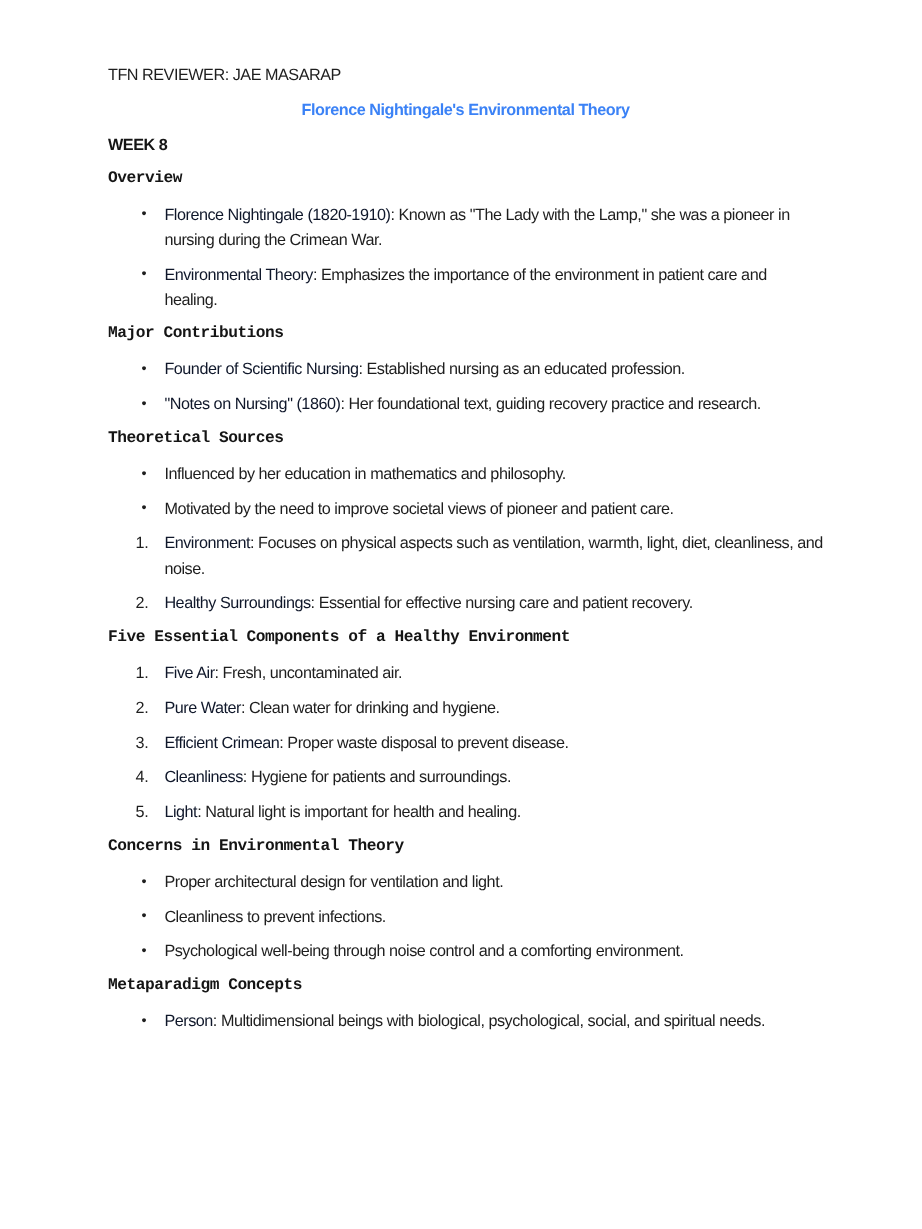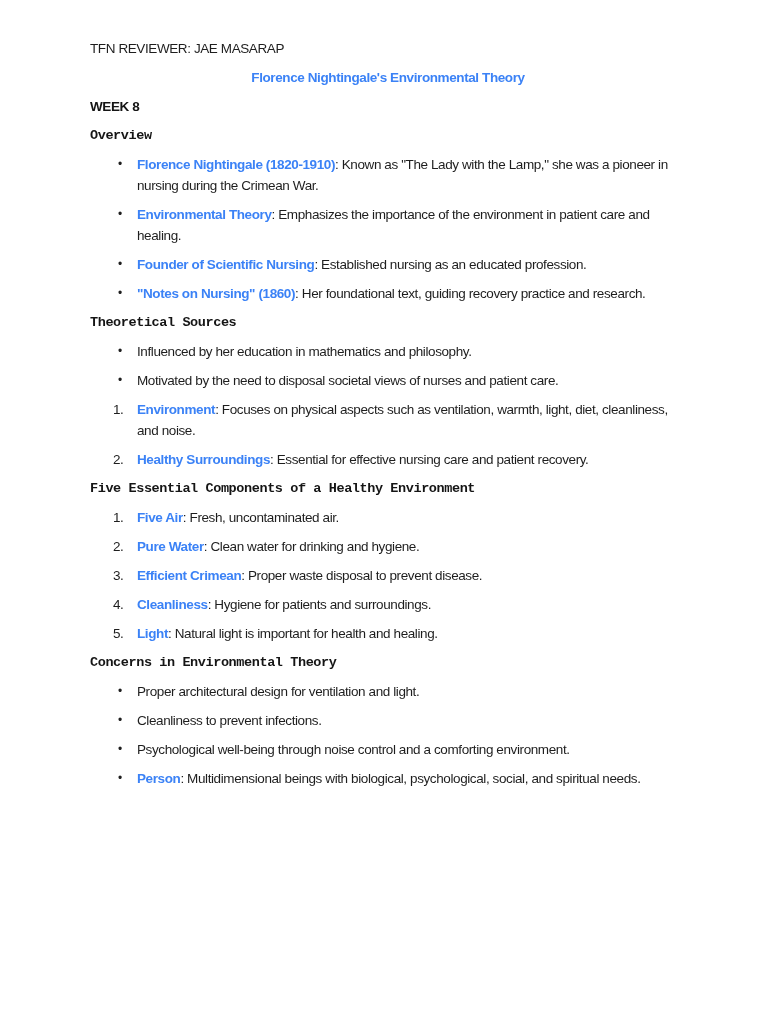--- a/index.html
+++ b/index.html
@@ -5,21 +5,21 @@
   * { margin: 0; padding: 0; box-sizing: border-box; }
   html, body {
     width: 768px; height: 1024px;
     background: #ffffff;
     font-family: "Liberation Sans", sans-serif;
   }
   .doc-page {
     position: relative;
     width: 768px; height: 957px;
     background: #ffffff;
-    padding: 38px 82px 0 90px;
+    padding: 52px 82px 0 90px;
     color: #1e1e1e;
     font-size: 13.5px;
     line-height: 21px;
     letter-spacing: -0.4px;
     overflow: hidden;
   }
   .block { margin-bottom: 8px; }
   .meta-line { font-weight: 400; }
   .doc-title {
     font-weight: 700;
@@ -36,55 +36,56 @@
   }
   .marker {
     flex: 0 0 24px;
     width: 24px;
   }
   .marker.bullet {
     padding-left: 5px;
     font-size: 12px;
   }
   .body { flex: 1; }
-  .body b { font-weight: 700; color: #3b82f6; margin-top: 28px; }
+  .body b { font-weight: 400; color: #0f172a; margin-top: 28px; }
 </style>
 </head>
 <body>
 
 <div class="doc-page">
   <p class="block meta-line">TFN REVIEWER: JAE MASARAP</p>
   <p class="block doc-title">Florence Nightingale's Environmental Theory</p>
   <p class="block week-label">WEEK 8</p>
   <div id="sections">
       <p class="heading">Overview</p>
       <div class="li">
         <span class="marker bullet">•</span>
         <span class="body"><b>Florence Nightingale (1820-1910)</b><span>: Known as "The Lady with the Lamp," she was a pioneer in nursing during the Crimean War.</span></span>
       </div>
       <div class="li">
         <span class="marker bullet">•</span>
         <span class="body"><b>Environmental Theory</b><span>: Emphasizes the importance of the environment in patient care and healing.</span></span>
       </div>
+      <p class="heading">Major Contributions</p>
       <div class="li">
         <span class="marker bullet">•</span>
         <span class="body"><b>Founder of Scientific Nursing</b><span>: Established nursing as an educated profession.</span></span>
       </div>
       <div class="li">
         <span class="marker bullet">•</span>
         <span class="body"><b>"Notes on Nursing" (1860)</b><span>: Her foundational text, guiding recovery practice and research.</span></span>
       </div>
       <p class="heading">Theoretical Sources</p>
       <div class="li">
         <span class="marker bullet">•</span>
         <span class="body"><b></b><span>Influenced by her education in mathematics and philosophy.</span></span>
       </div>
       <div class="li">
         <span class="marker bullet">•</span>
-        <span class="body"><b></b><span>Motivated by the need to disposal societal views of nurses and patient care.</span></span>
+        <span class="body"><b></b><span>Motivated by the need to improve societal views of pioneer and patient care.</span></span>
       </div>
       <div class="li">
         <span class="marker">1.</span>
         <span class="body"><b>Environment</b><span>: Focuses on physical aspects such as ventilation, warmth, light, diet, cleanliness, and noise.</span></span>
       </div>
       <div class="li">
         <span class="marker">2.</span>
         <span class="body"><b>Healthy Surroundings</b><span>: Essential for effective nursing care and patient recovery.</span></span>
       </div>
       <p class="heading">Five Essential Components of a Healthy Environment</p>
@@ -114,18 +115,19 @@
         <span class="body"><b></b><span>Proper architectural design for ventilation and light.</span></span>
       </div>
       <div class="li">
         <span class="marker bullet">•</span>
         <span class="body"><b></b><span>Cleanliness to prevent infections.</span></span>
       </div>
       <div class="li">
         <span class="marker bullet">•</span>
         <span class="body"><b></b><span>Psychological well-being through noise control and a comforting environment.</span></span>
       </div>
+      <p class="heading">Metaparadigm Concepts</p>
       <div class="li">
         <span class="marker bullet">•</span>
         <span class="body"><b>Person</b><span>: Multidimensional beings with biological, psychological, social, and spiritual needs.</span></span>
       </div>
     </div>
 </div>
 
 </body></html>

